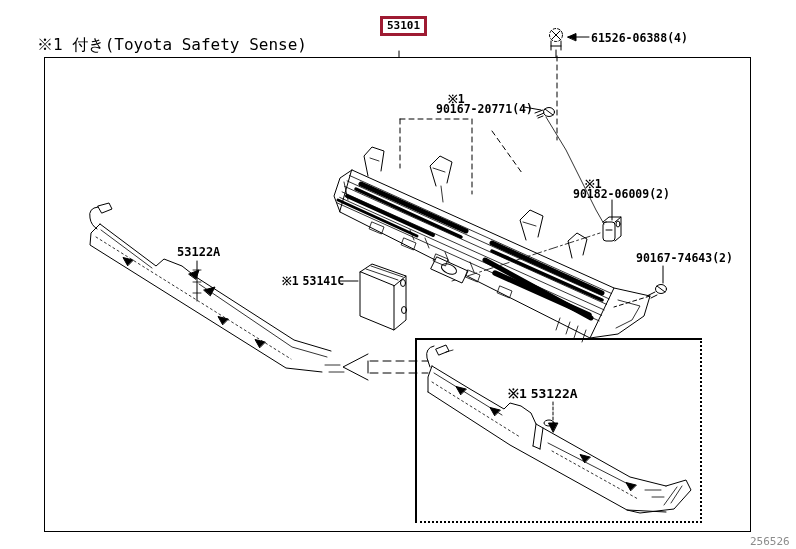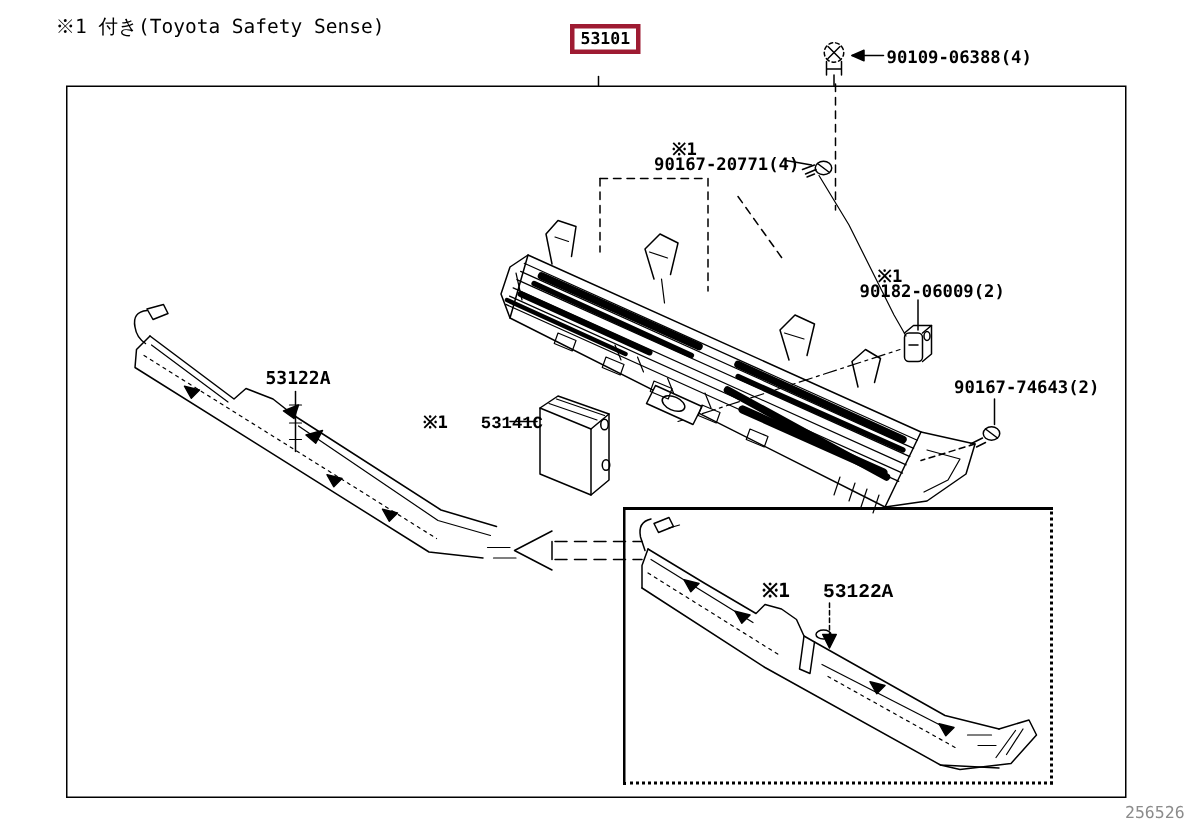--- a/index.html
+++ b/index.html
@@ -4,24 +4,24 @@
 <style>
   html,body{margin:0;padding:0;background:#fff;}
   #stage{position:relative;width:796px;height:549px;background:#ffffff;overflow:hidden;
          font-family:"DejaVu Sans Mono","Liberation Mono",monospace;}
   #art{position:absolute;left:0;top:0;pointer-events:none;}
   .frame-outer{position:absolute;left:44px;top:57px;width:705px;height:473px;
                border:1.5px solid #000;}
   .frame-inner{position:absolute;left:415px;top:338px;width:283px;height:181px;
                border-top:2px solid #000;border-left:2px solid #000;
                border-right:2px dotted #000;border-bottom:2px dotted #000;}
-  .note{position:absolute;font-size:13px;font-weight:normal;color:#000;white-space:nowrap;}
+  .note{position:absolute;font-size:16px;font-weight:normal;color:#000;white-space:nowrap;margin-top:26px;}
   .lbl{position:absolute;font-size:11.5px;font-weight:bold;color:#000;white-space:nowrap;
        cursor:pointer;}
-  .lbl .gap{margin-left:22px;font-family:Liberation Mono, monospace;}
+  .lbl .gap{margin-left:4px;}
   .part-box{position:absolute;border:3px solid var(--accent,#9e1b32);padding:1px 4px;
             font-size:11px;font-weight:bold;color:#000;line-height:12px;background:#fff;
             cursor:pointer;}
   .figcode{position:absolute;font-size:11px;color:var(--muted,#8c8c8c);white-space:nowrap;}
 </style>
 </head>
 <body>
 
 <div id="stage">
 
@@ -179,21 +179,21 @@
         <path d="M553,402 V428" stroke-dasharray="3,2"></path>
         <path d="M553,432 l-4.5,-9 h9 z" fill="#000"></path>
       </g>
     </g>
   </svg>
 
   <div class="note" style="left:37px;top:9px">※1 付き(Toyota Safety Sense)</div>
 
   <div class="part-box" style="left:380px;top:16px">53101</div>
 
-  <div class="lbl" style="left:591px;top:31px">90109-06388(4)</div>
+  <div class="lbl" style="left:591px;top:31px">61526-06388(4)</div>
 
   <div class="lbl" style="left:448px;top:91px">※1</div>
   <div class="lbl" style="left:436px;top:102px">90167-20771(4)</div>
 
   <div class="lbl" style="left:585px;top:176px">※1</div>
   <div class="lbl" style="left:573px;top:187px">90182-06009(2)</div>
 
   <div class="lbl" style="left:636px;top:251px">90167-74643(2)</div>
 
   <div class="lbl" style="left:177px;top:245px;font-size:12px">53122A</div>

